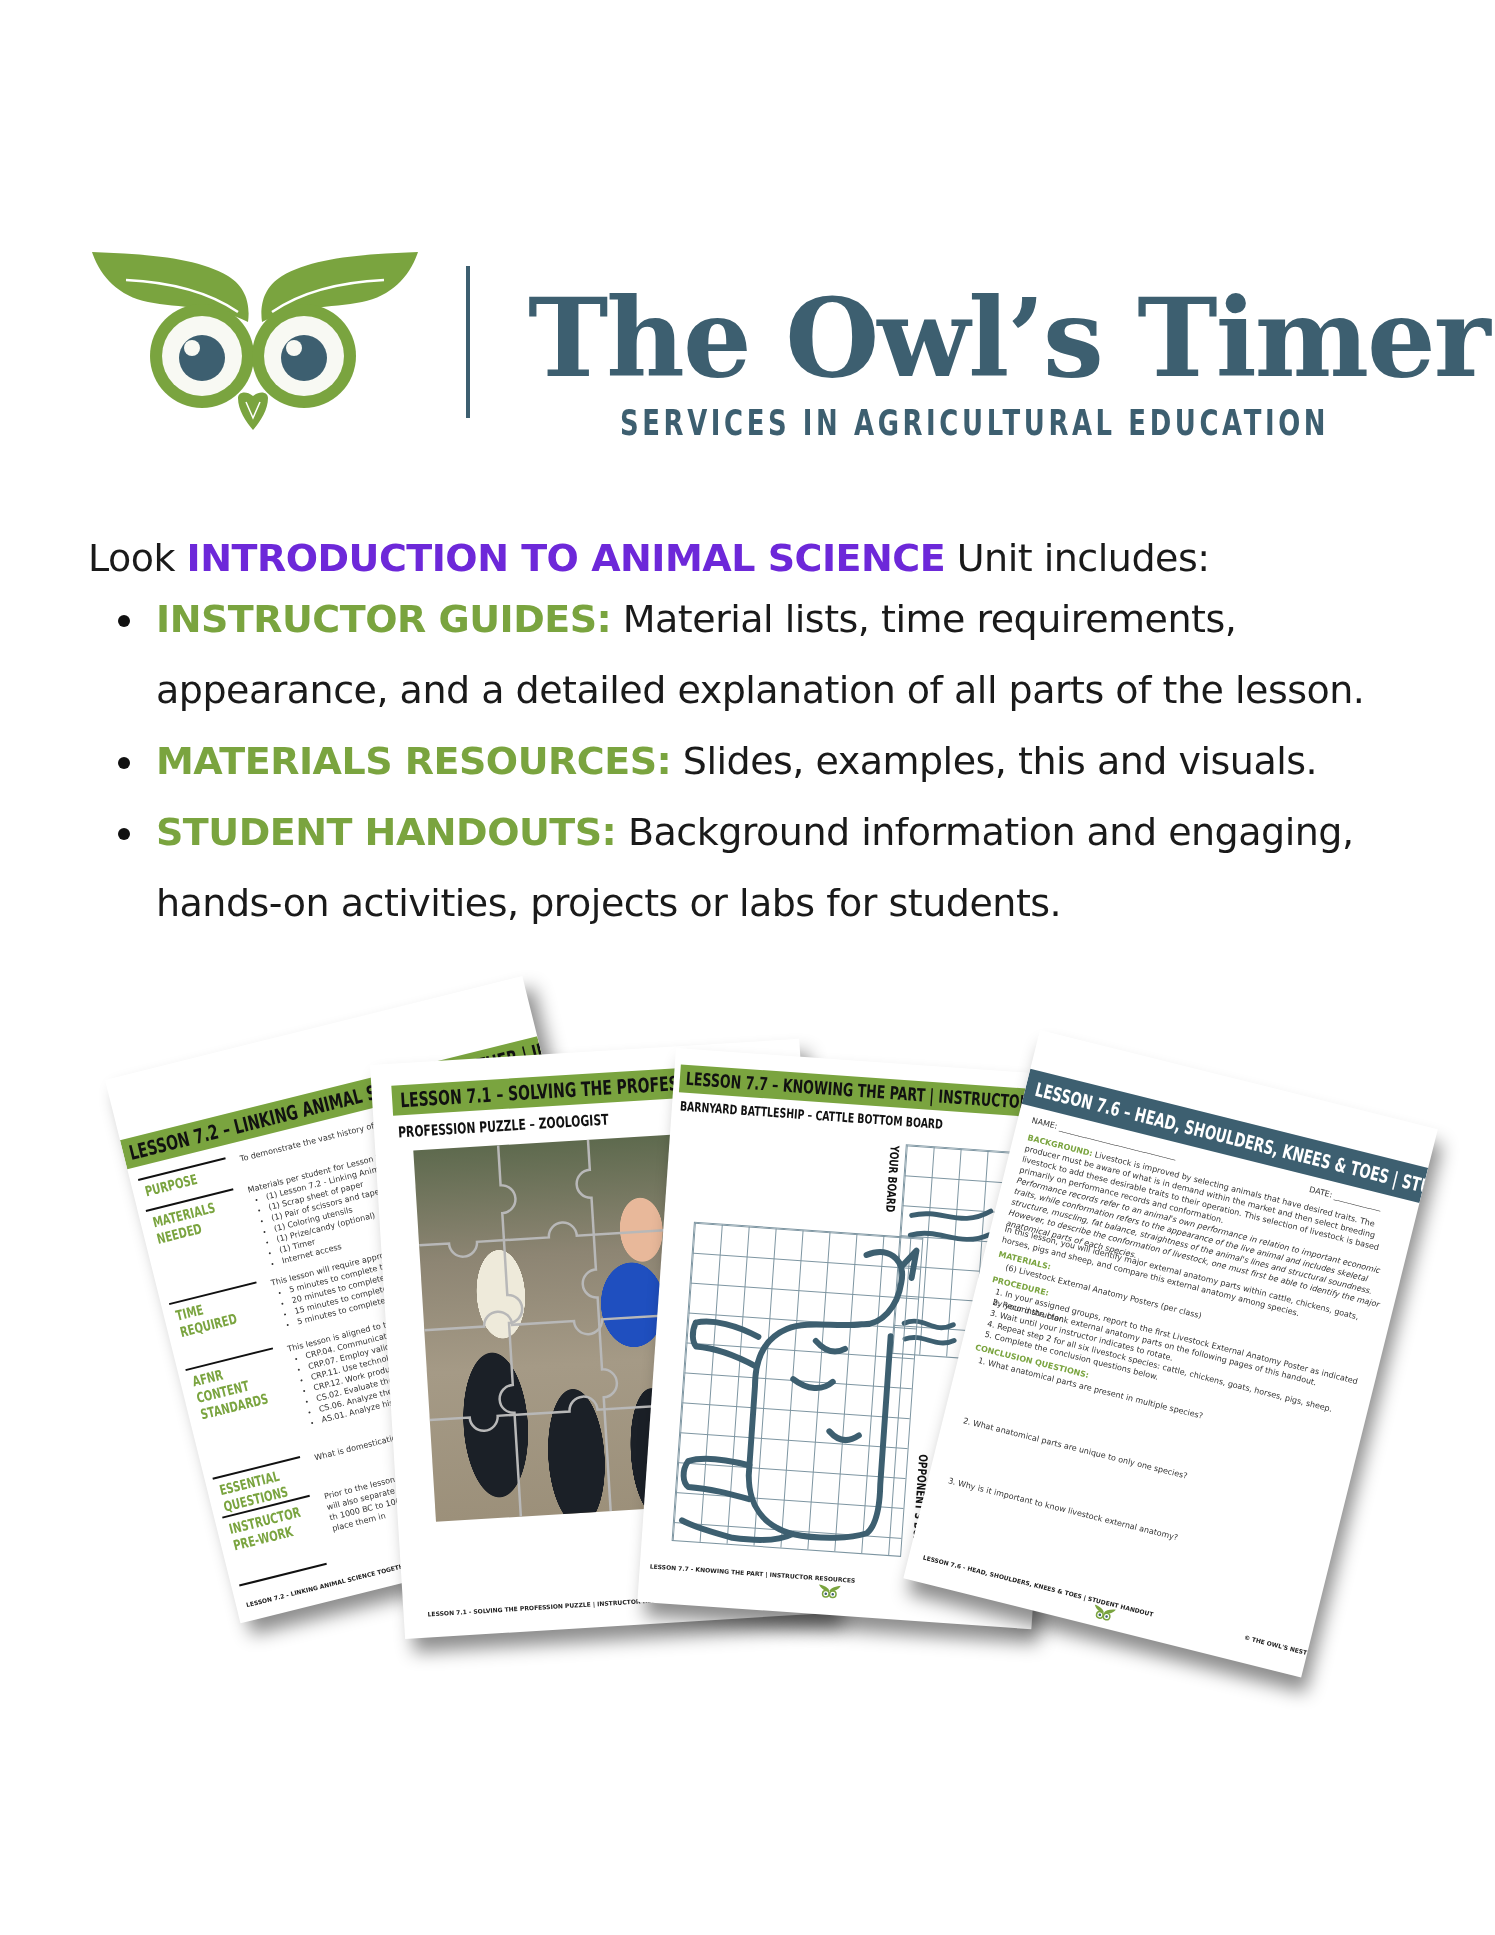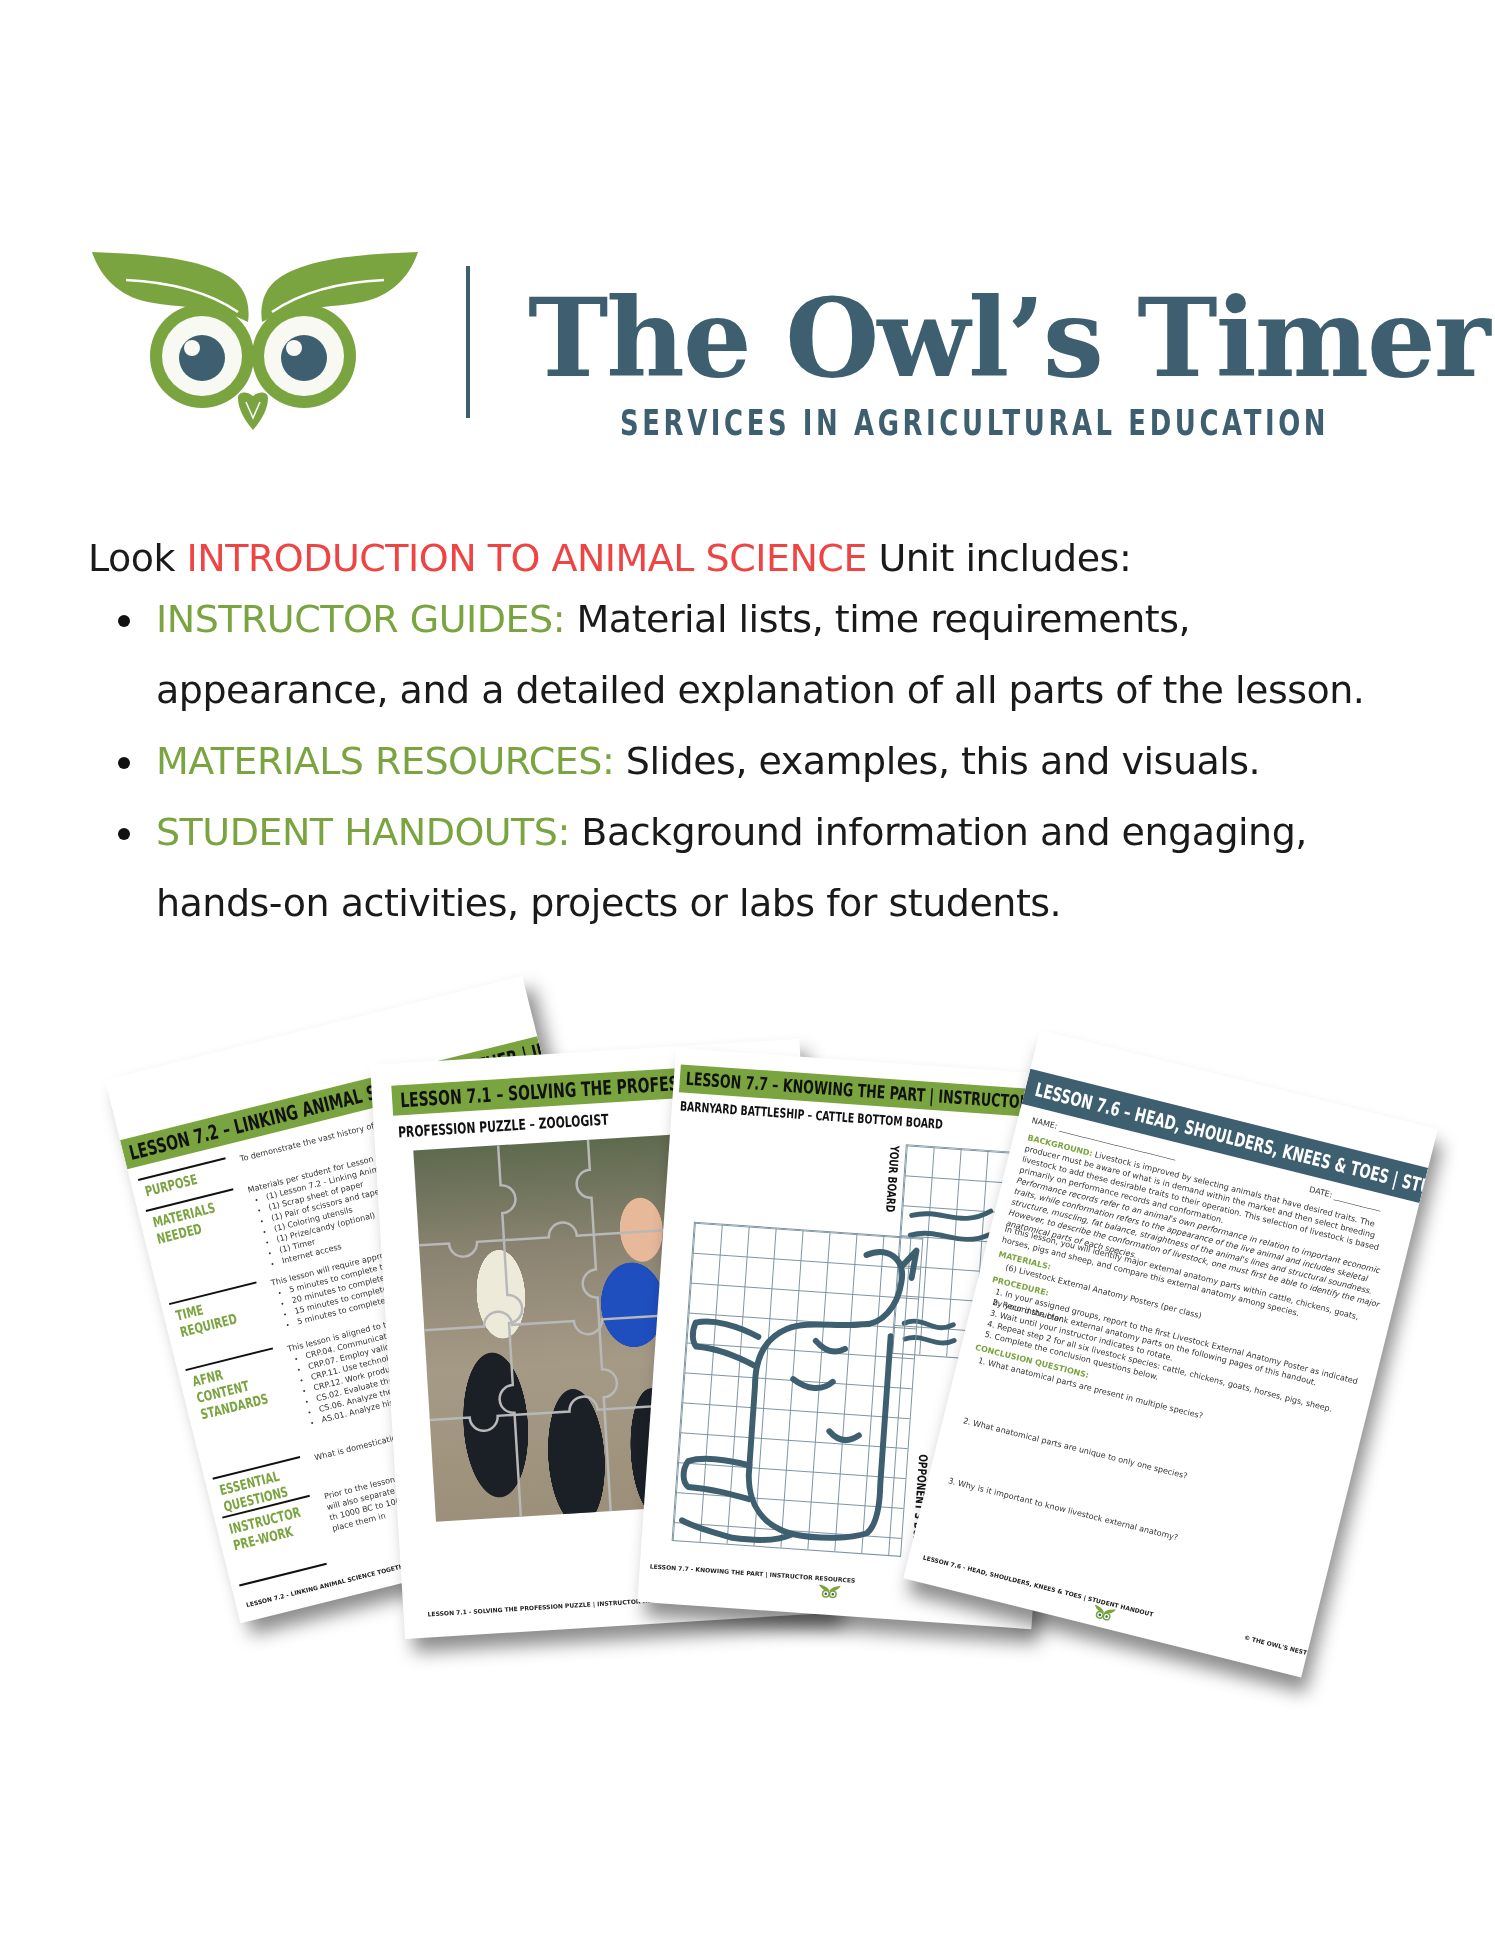--- a/index.html
+++ b/index.html
@@ -20,31 +20,31 @@
     font-size: 36px; letter-spacing: 5px; color: #3d5f70; white-space: nowrap;
     transform: scaleX(0.72); transform-origin: left center;
   }
 
   
   .intro {
     position: absolute; left: 88px; top: 522px; width: 1330px;
     font-family: "DejaVu Sans", sans-serif; font-size: 38px; line-height: 72px; color: #1a1a1a;
     letter-spacing: -0.5px;
   }
-  .intro .hl-blue { color: #ef4444; font-weight: normal; }
+  .intro .hl-blue { color: #6d28d9; font-weight: bold; }
   .bullets { position: absolute; left: 118px; top: 584px; width: 1300px; list-style: none; }
   .bullets li {
     position: relative; padding-left: 38px;
     font-family: "DejaVu Sans", sans-serif; font-size: 38px; line-height: 71px; color: #1a1a1a;
     letter-spacing: -0.5px;
   }
   .bullets li::before {
     content: ""; position: absolute; left: 0; top: 31px; width: 12px; height: 12px; border-radius: 50%; background: #111;
   }
-  .bullets .hl-green { color: #7aa43f; font-weight: normal; margin-top: 36px; }
+  .bullets .hl-green { color: #7aa43f; font-weight: bold; margin-top: 36px; }
 
   
   .page {
     position: absolute; background: #fff; overflow: hidden;
     box-shadow: 8px 14px 18px rgba(0,0,0,0.45);
     font-family: "DejaVu Sans", sans-serif;
   }
   .banner { position: absolute; color: #111; font-family: "DejaVu Sans", sans-serif; font-weight: bold; white-space: nowrap; overflow: hidden; }
   .banner span { display: inline-block; transform: scaleX(0.7); transform-origin: left center; }
   .sub-title { position: absolute; font-weight: bold; color: #111; white-space: nowrap; }

